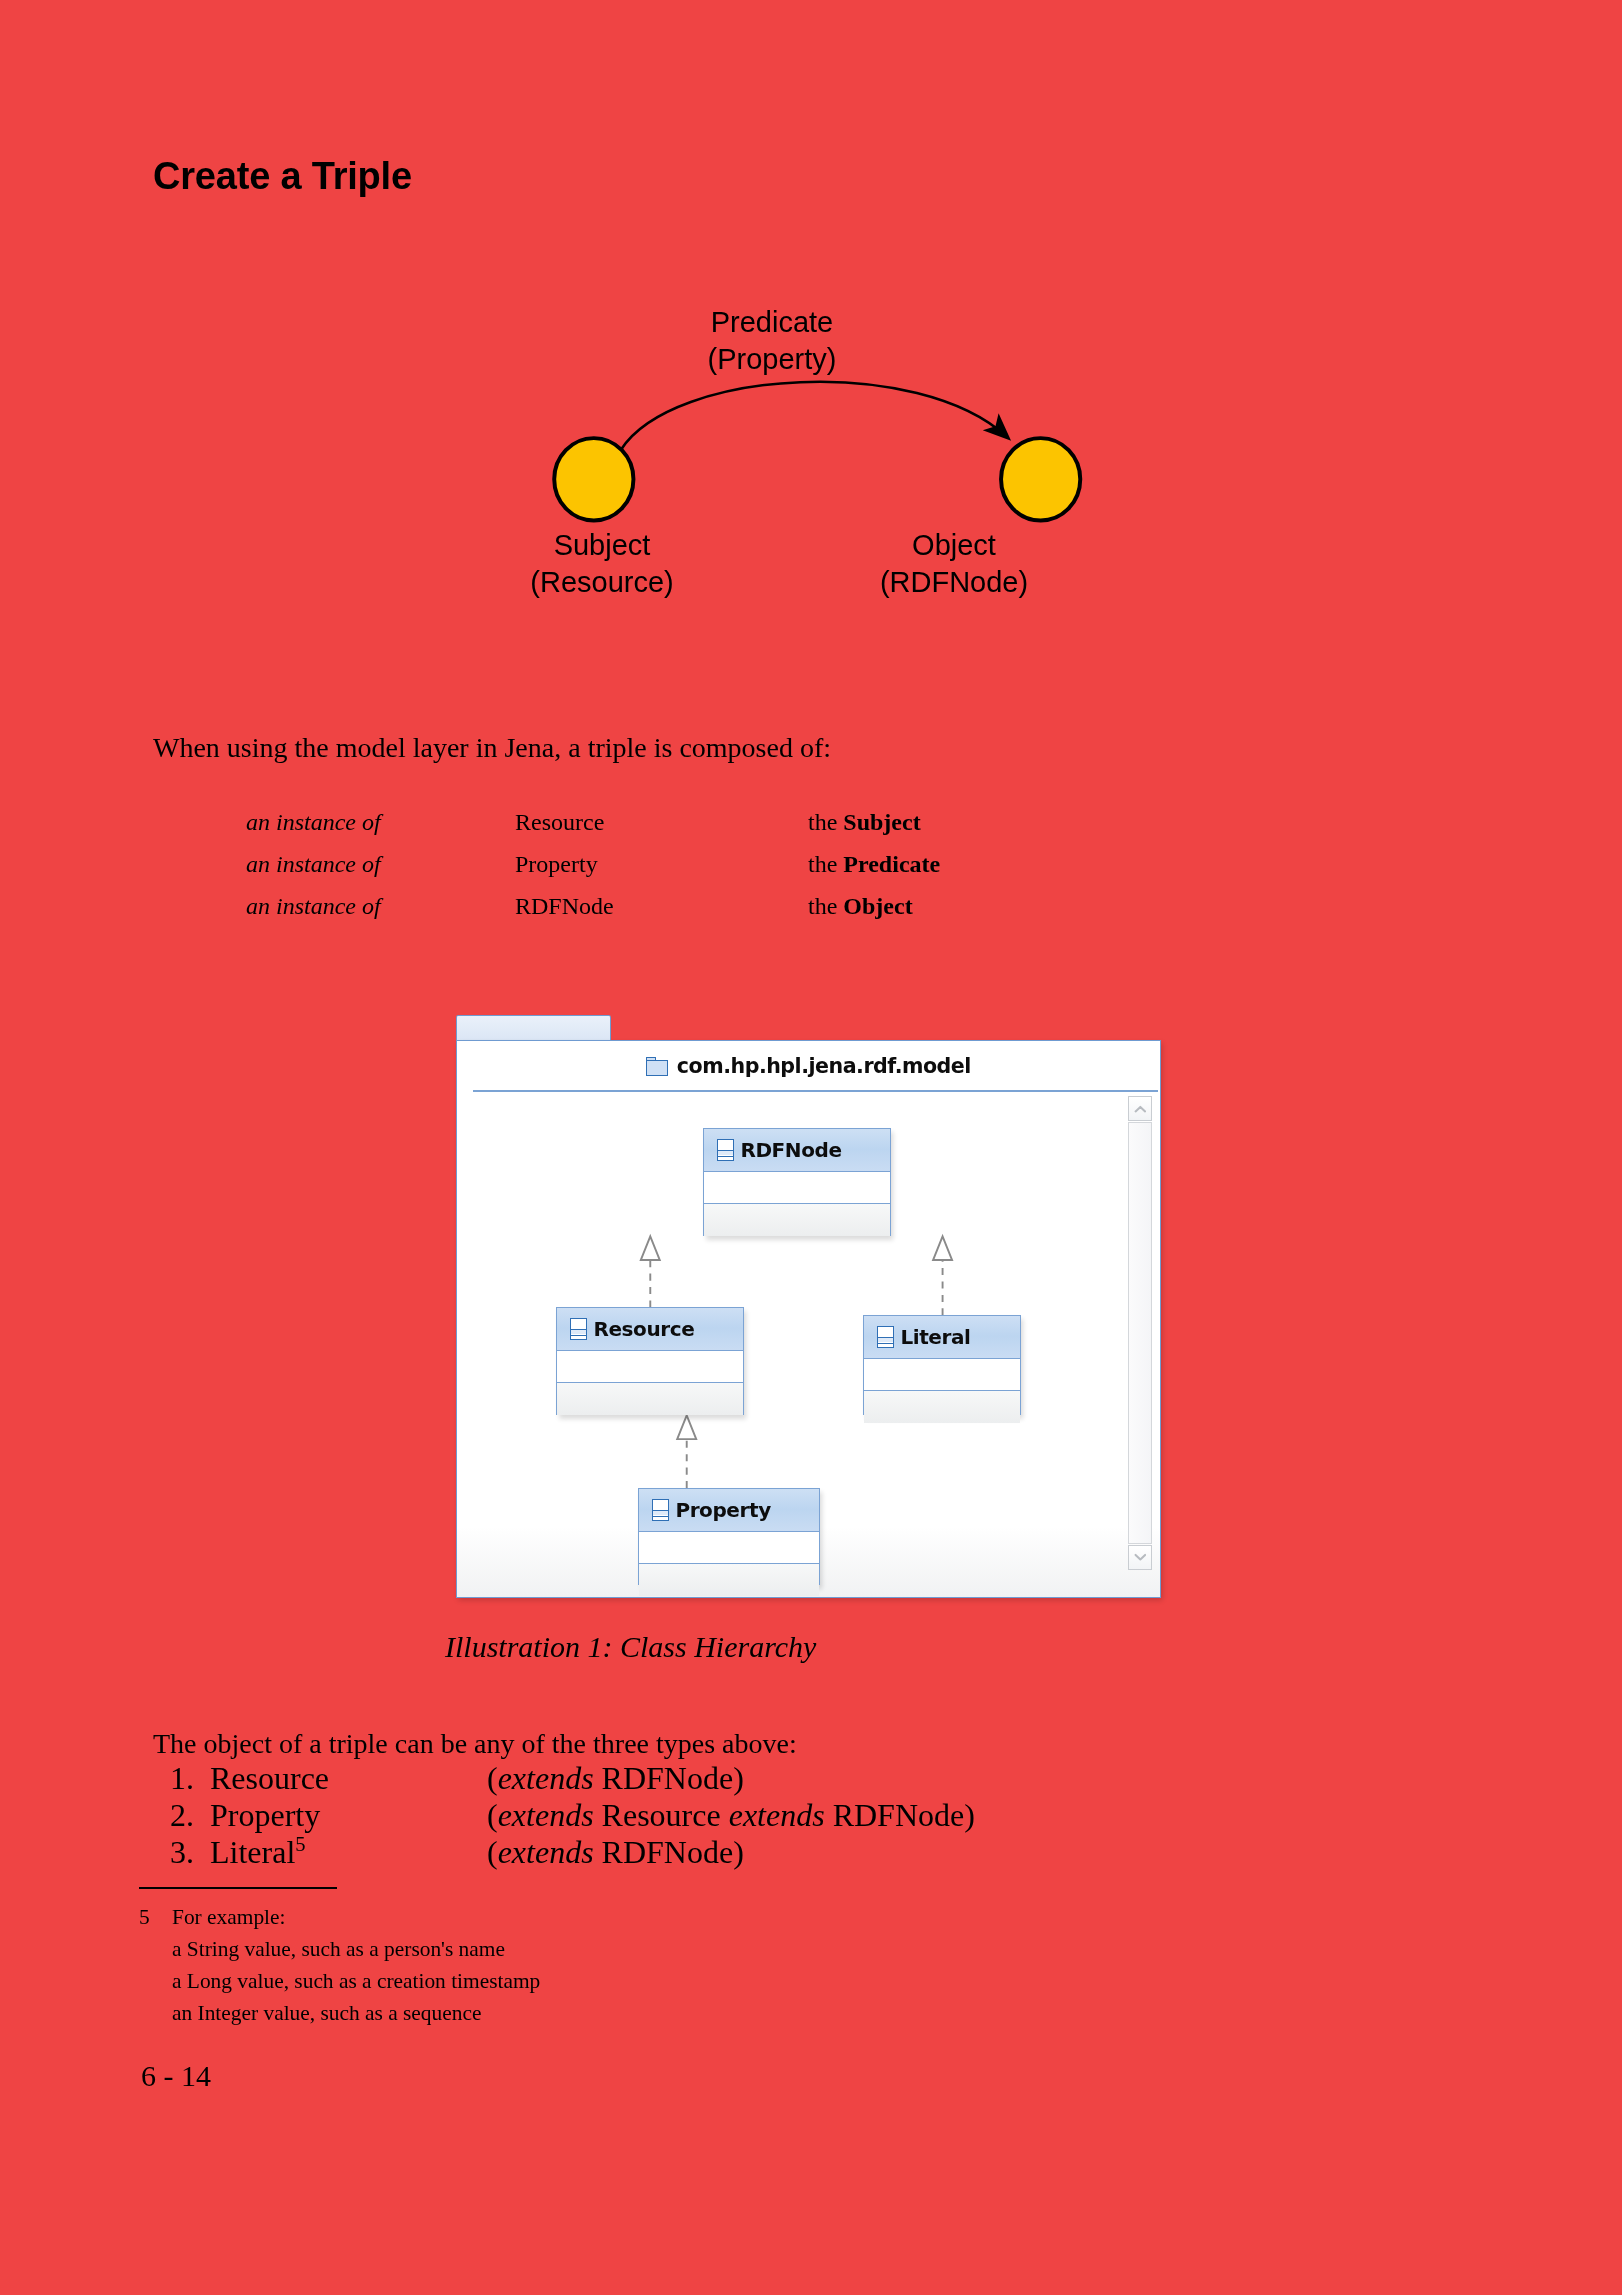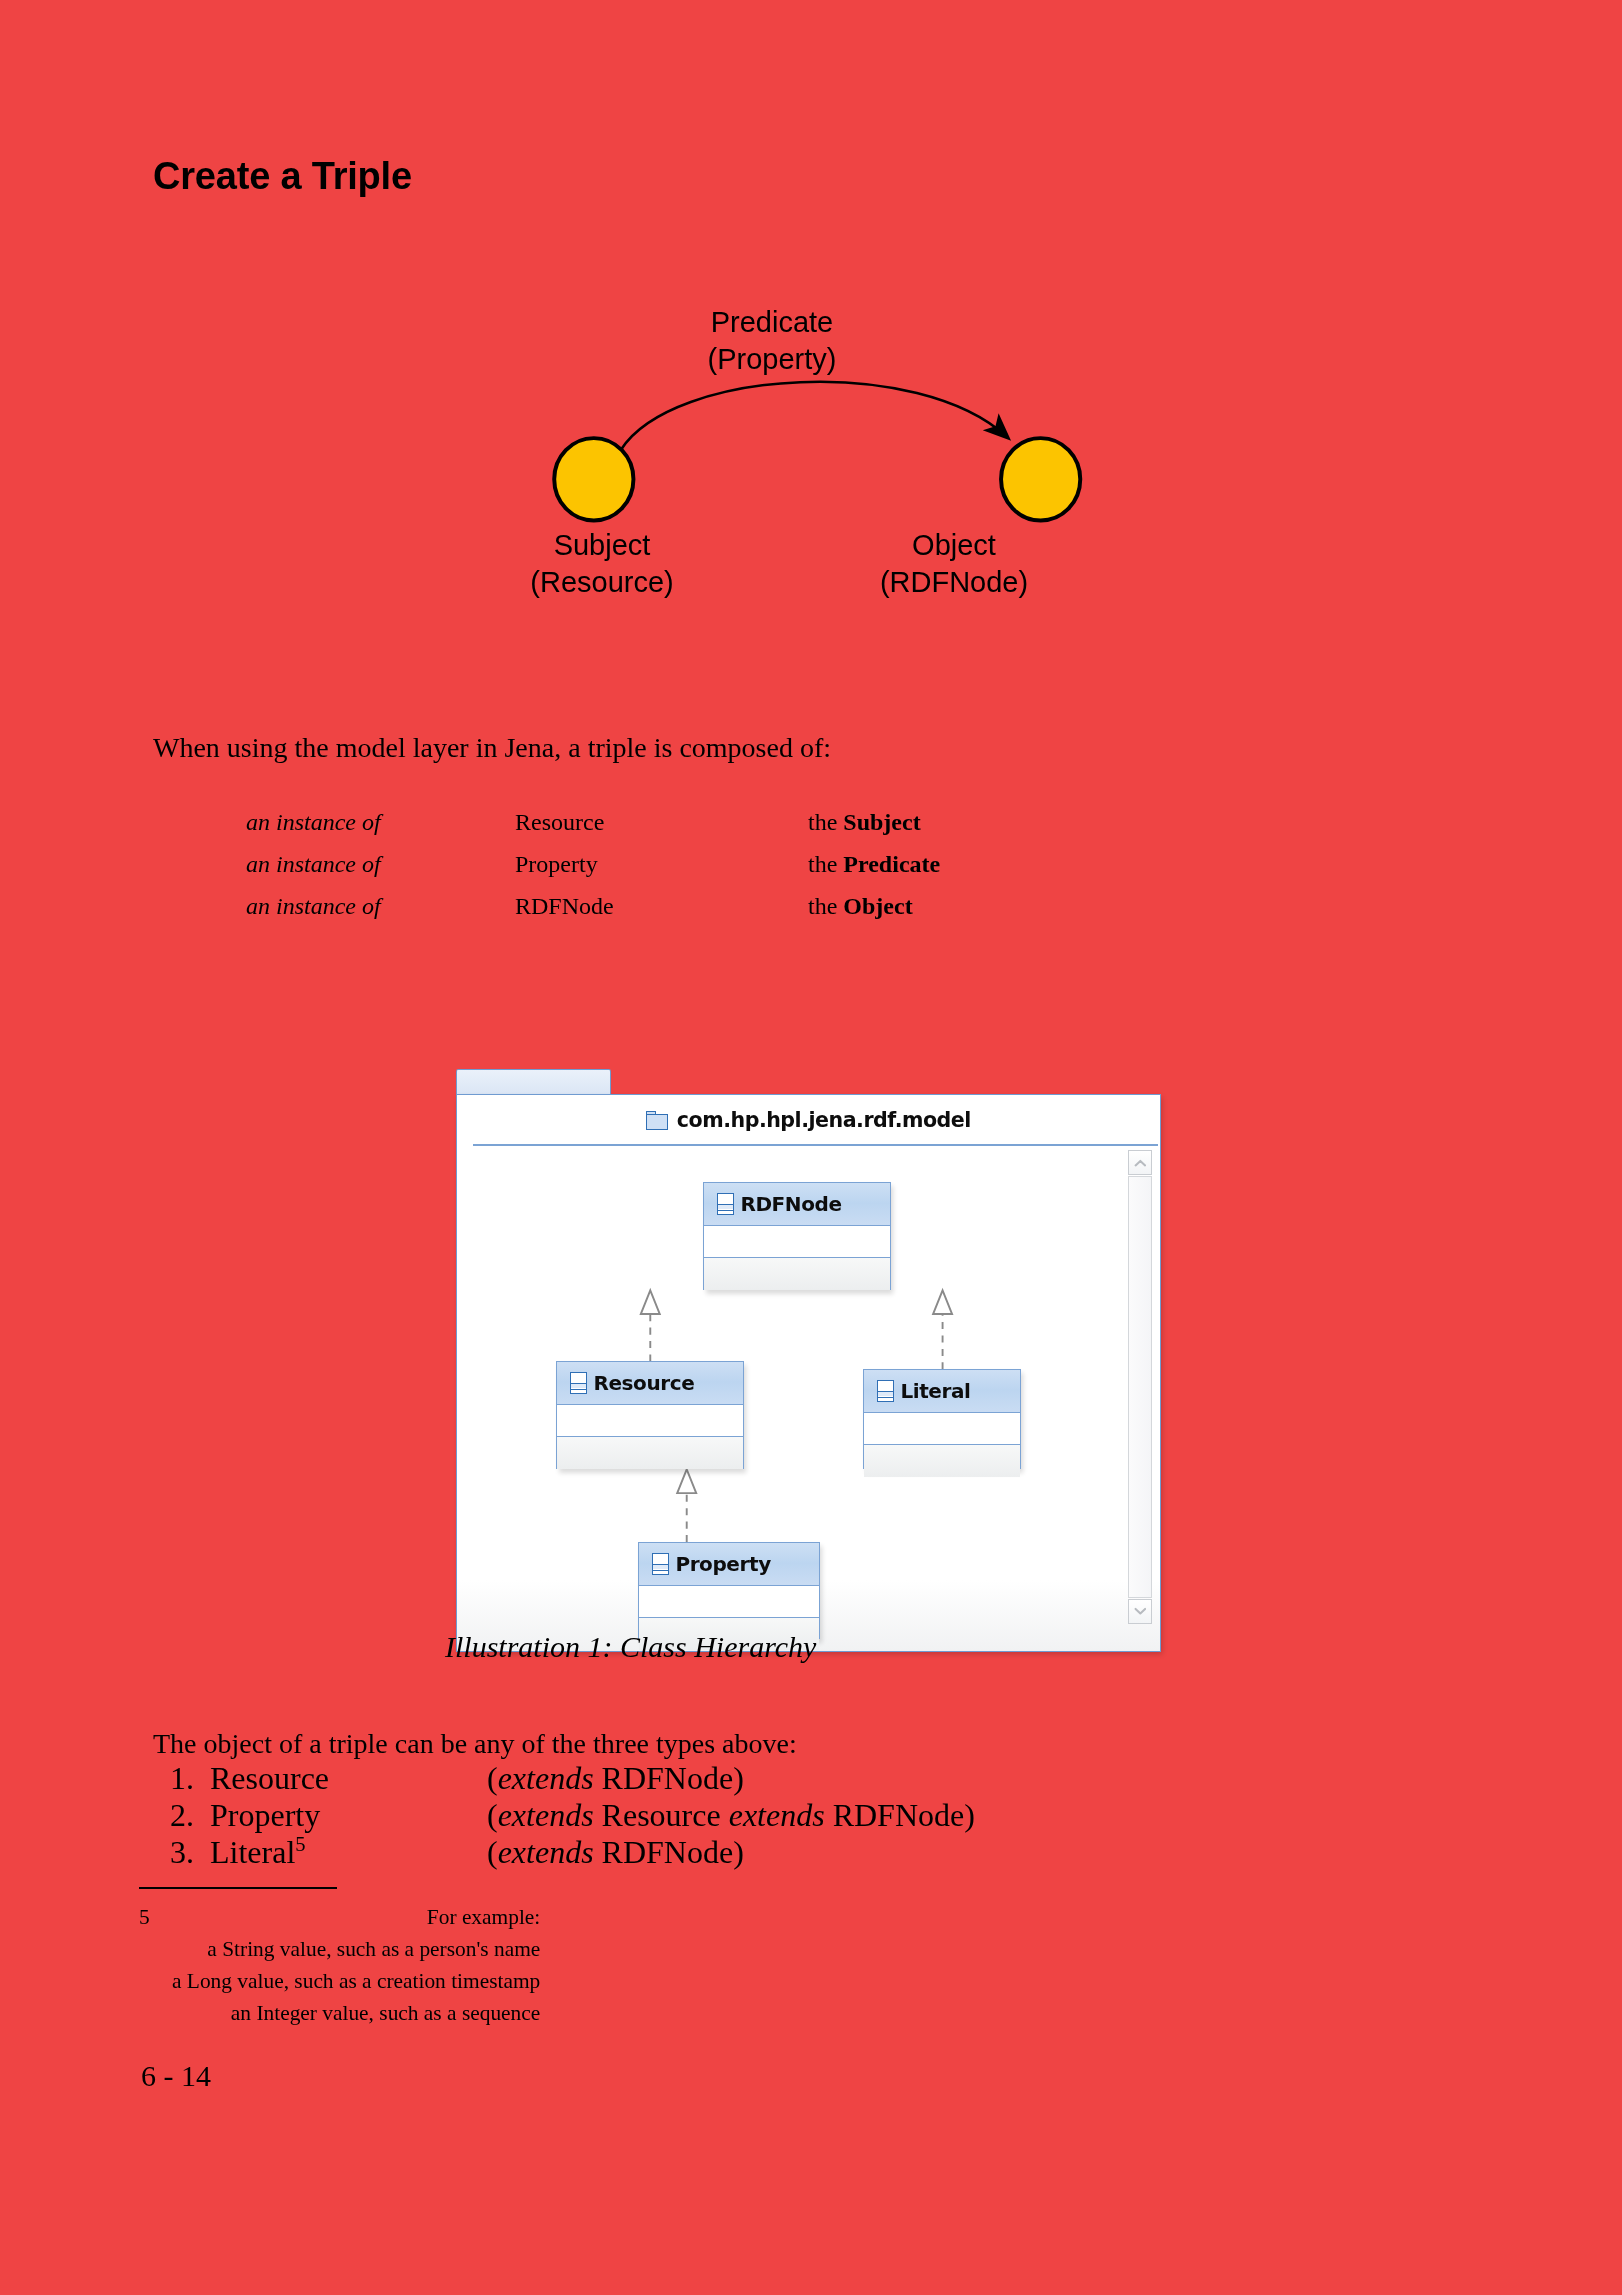--- a/index.html
+++ b/index.html
@@ -88,21 +88,21 @@
   }
   .col-instance { width: 269px; font-style: italic; }
   .col-class    { width: 293px; }
   .col-role     { }
   .role-bold    { font-weight: bold; }
 
   
   #uml-figure {
     position: absolute;
     left: 445px;
-    top: 1069px;
+    top: 1015px;
     width: 726px;
     height: 592px;
   }
   #uml-tab {
     position: absolute;
     left: 11px;
     top: 0px;
     width: 155px;
     height: 25px;
     background: linear-gradient(to bottom, #eaf1fa 0%, #dbe6f5 100%);
@@ -306,21 +306,20 @@
     line-height: 32px;
     color: #000;
   }
   #footnote .fn-marker {
     position: absolute;
     left: 0; top: 0;
     width: 33px;
   }
   #footnote .fn-body {
     margin-left: 33px;
-    text-align: right;
   }
   #footnote .fn-body div { white-space: nowrap; }
 
   
   #page-footer {
     position: absolute;
     left: 141px;
     top: 2059px;
     font-family: "Liberation Serif", "DejaVu Serif", serif;
     font-size: 30px;

